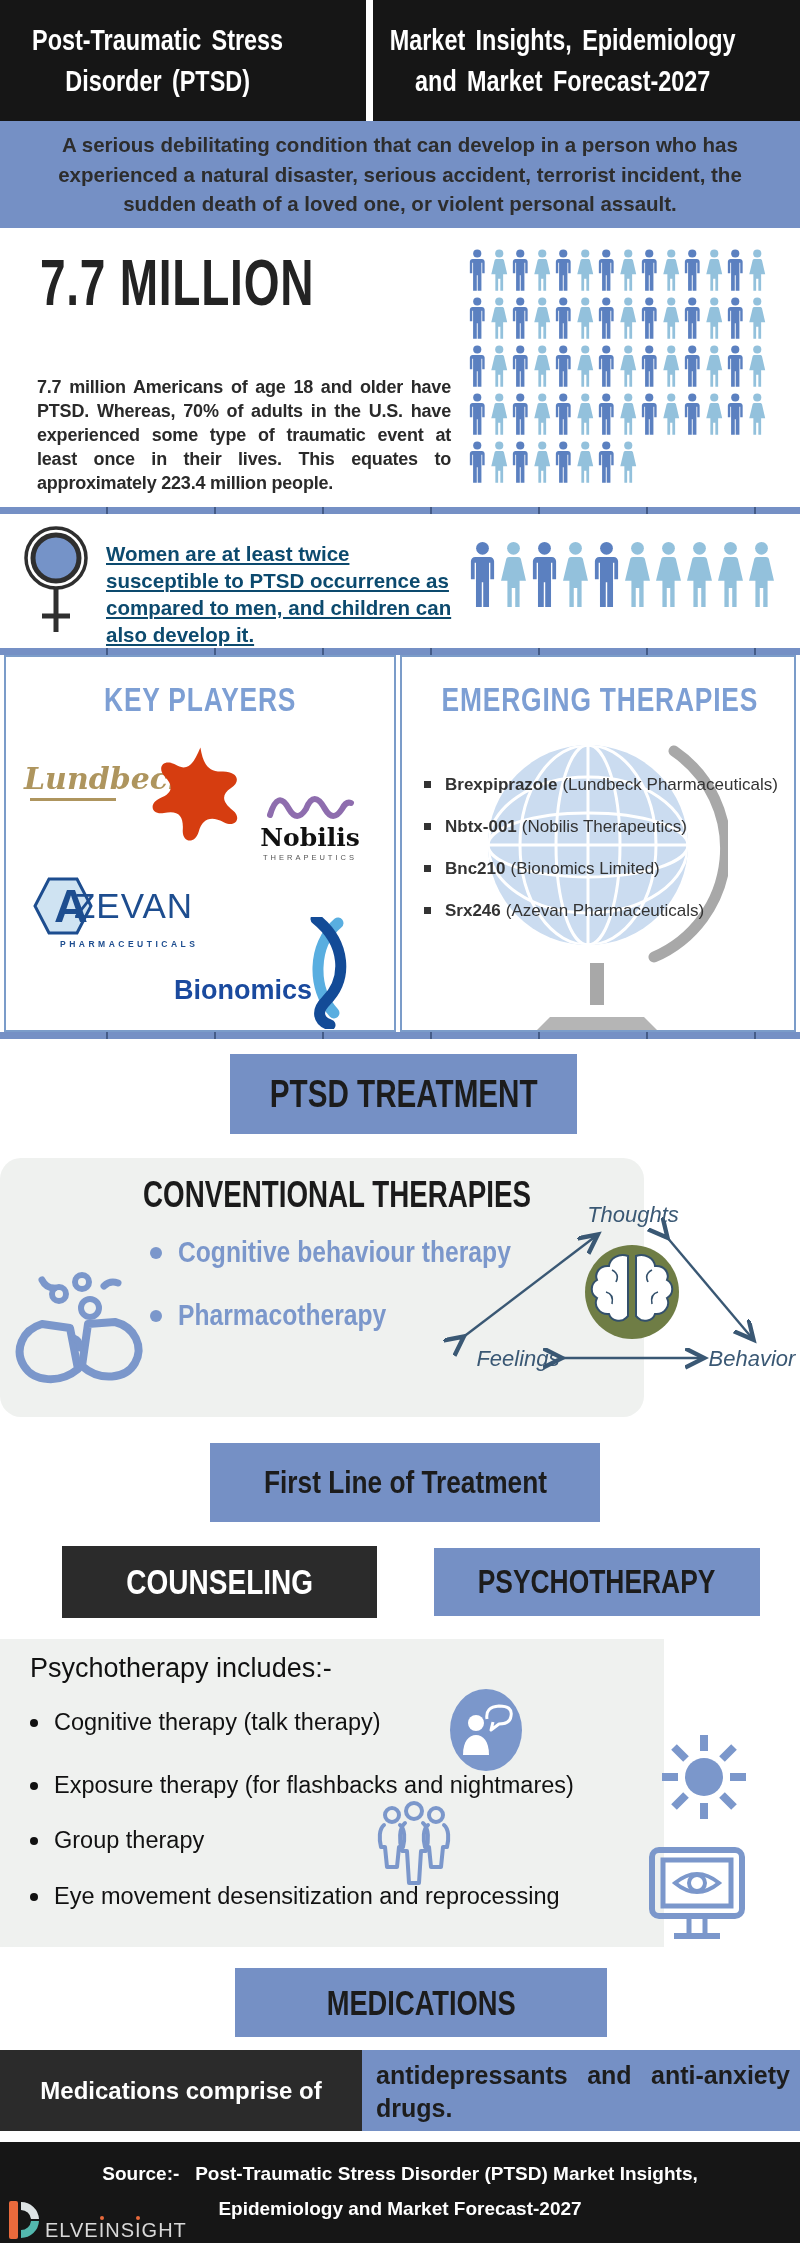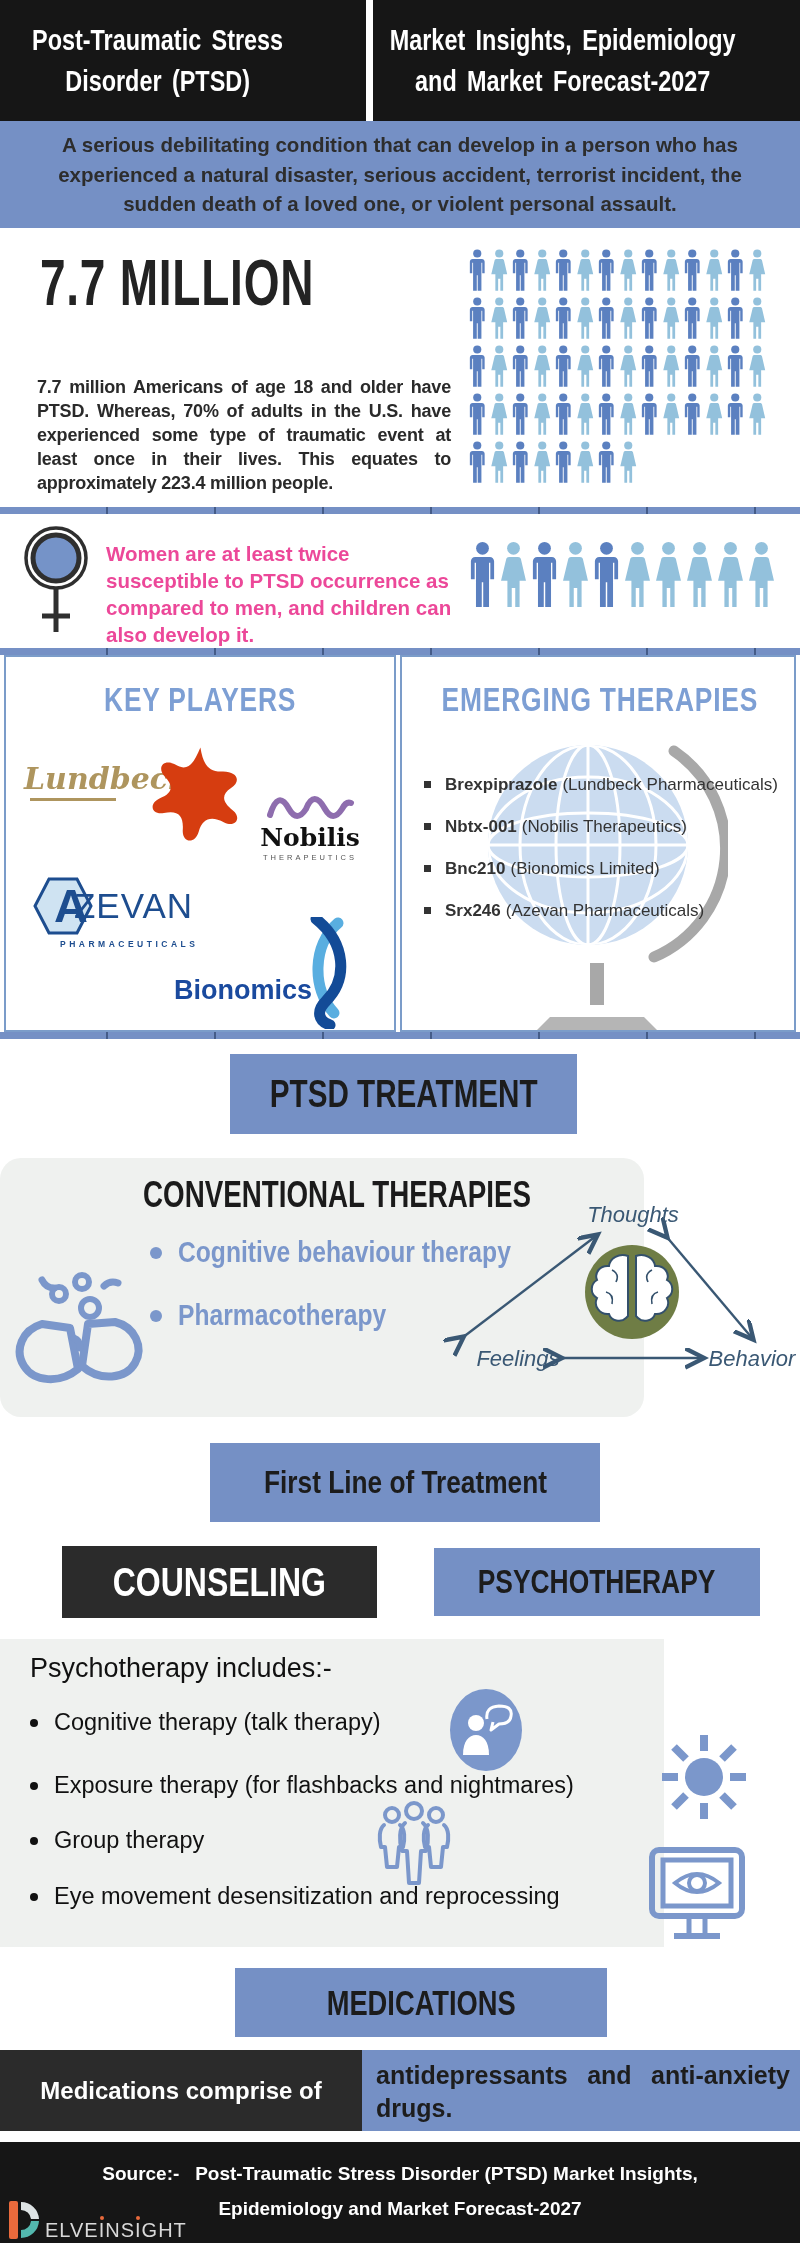--- a/index.html
+++ b/index.html
@@ -25,21 +25,21 @@
              text-align:justify;color:#2a2a2a;letter-spacing:-.2px;margin-top:36px;}
   .pop-grid{left:468px;top:20px;width:312px;}
   .pop-row{display:flex;margin-bottom:3px;}
   .pop-row svg{margin-right:3px;}
   
   .divider{left:0;width:800px;height:7px;background:#7590C5;
     background-image:repeating-linear-gradient(90deg,transparent 0 106px,rgba(43,64,104,.65) 106px 108px);}
   
   .sec-women{top:514px;left:0;width:800px;height:134px;background:#fff;}
   .female-sym{left:24px;top:10px;}
-  .women-text{left:106px;top:26px;width:352px;font-size:20.5px;font-weight:700;line-height:1.32;color:#ec4899;}
+  .women-text{left:106px;top:26px;width:352px;font-size:20.5px;font-weight:700;line-height:1.32;color:#0c4a6e;text-decoration:underline;}
   .women-icons{left:468px;top:24px;display:flex;gap:2px;}
   
   .sec-players{top:655px;left:4px;width:792px;height:377px;display:flex;gap:4px;}
   .pbox{border:2px solid #7B9CC9;background:#fff;position:relative;overflow:hidden;}
   .pbox-left{width:388px;}
   .pbox-right{flex:1;}
   .pbox h2{position:absolute;top:24px;left:0;width:100%;text-align:center;margin:0;
            font-size:33px;font-weight:700;color:#7D9FD4;letter-spacing:1px;}
   .logo-lundbeck{left:18px;top:104px;width:124px;color:#AE955E;font-family:"DejaVu Serif",serif;
                  font-style:italic;font-size:30px;font-weight:700;}
@@ -68,21 +68,21 @@
   
   .sec-gray1{top:1158px;left:0;width:644px;height:259px;background:#EFF1EF;border-radius:21px;}
   .conv-head{left:143px;top:16px;font-size:37px;font-weight:800;color:#1b1b1b;}
   .conv-bullets{left:150px;top:78px;}
   .conv-bullets .cb{display:flex;align-items:center;margin-bottom:30px;color:#7B97CB;font-size:29px;font-weight:700;}
   .conv-bullets .dot{width:12px;height:12px;border-radius:50%;background:#7B97CB;margin-right:16px;flex:none;}
   .pills-ic{left:12px;top:88px;}
   .diagram{left:430px;top:42px;}
   
   .opt-counseling{top:1546px;left:62px;width:315px;height:72px;background:#2b2b2b;color:#ffffff;
-                  display:flex;align-items:center;justify-content:center;font-size:40px;font-weight:700;}
+                  display:flex;align-items:center;justify-content:center;font-size:35px;font-weight:700;}
   .opt-psycho{top:1548px;left:434px;width:326px;height:68px;background:#7590C5;color:#1c1c1c;
               display:flex;align-items:center;justify-content:center;font-size:33px;font-weight:700;}
   
   .sec-gray2{top:1639px;left:0;width:664px;height:308px;background:#EFF1EF;}
   .psy-head{left:30px;top:14px;font-size:27px;color:#111;}
   .psy-list{position:absolute;left:30px;top:0;width:620px;}
   .psy-item{position:absolute;display:flex;align-items:baseline;font-size:23.5px;color:#111;white-space:nowrap;}
   .psy-item .rd{width:8px;height:8px;border-radius:50%;background:#111;margin-right:16px;flex:none;align-self:center;}
   .psy-item:nth-child(1){top:70px;}
   .psy-item:nth-child(2){top:133px;}

